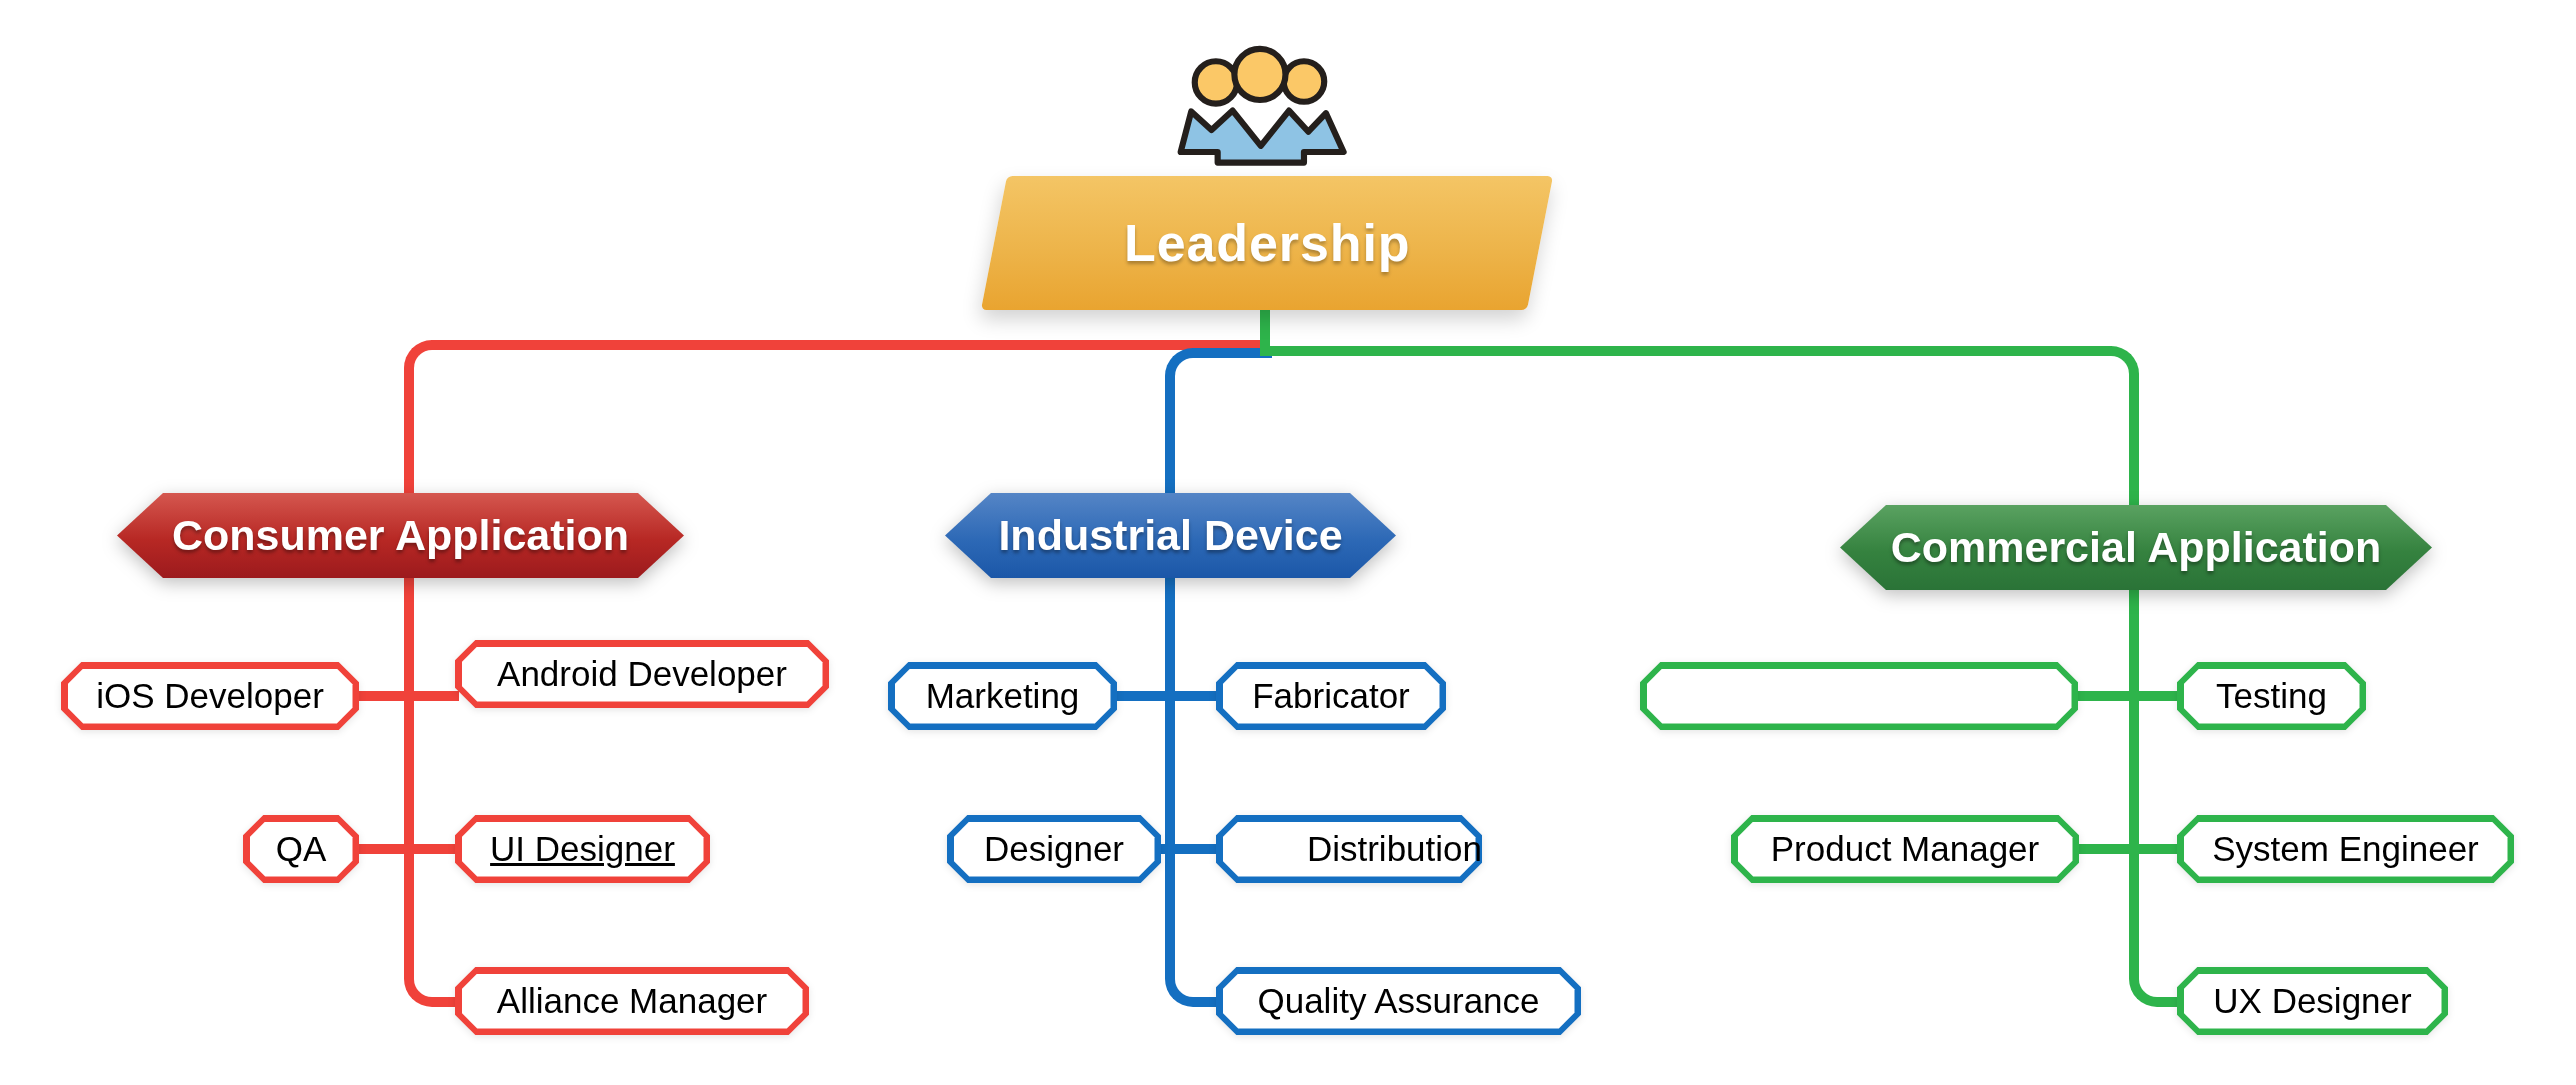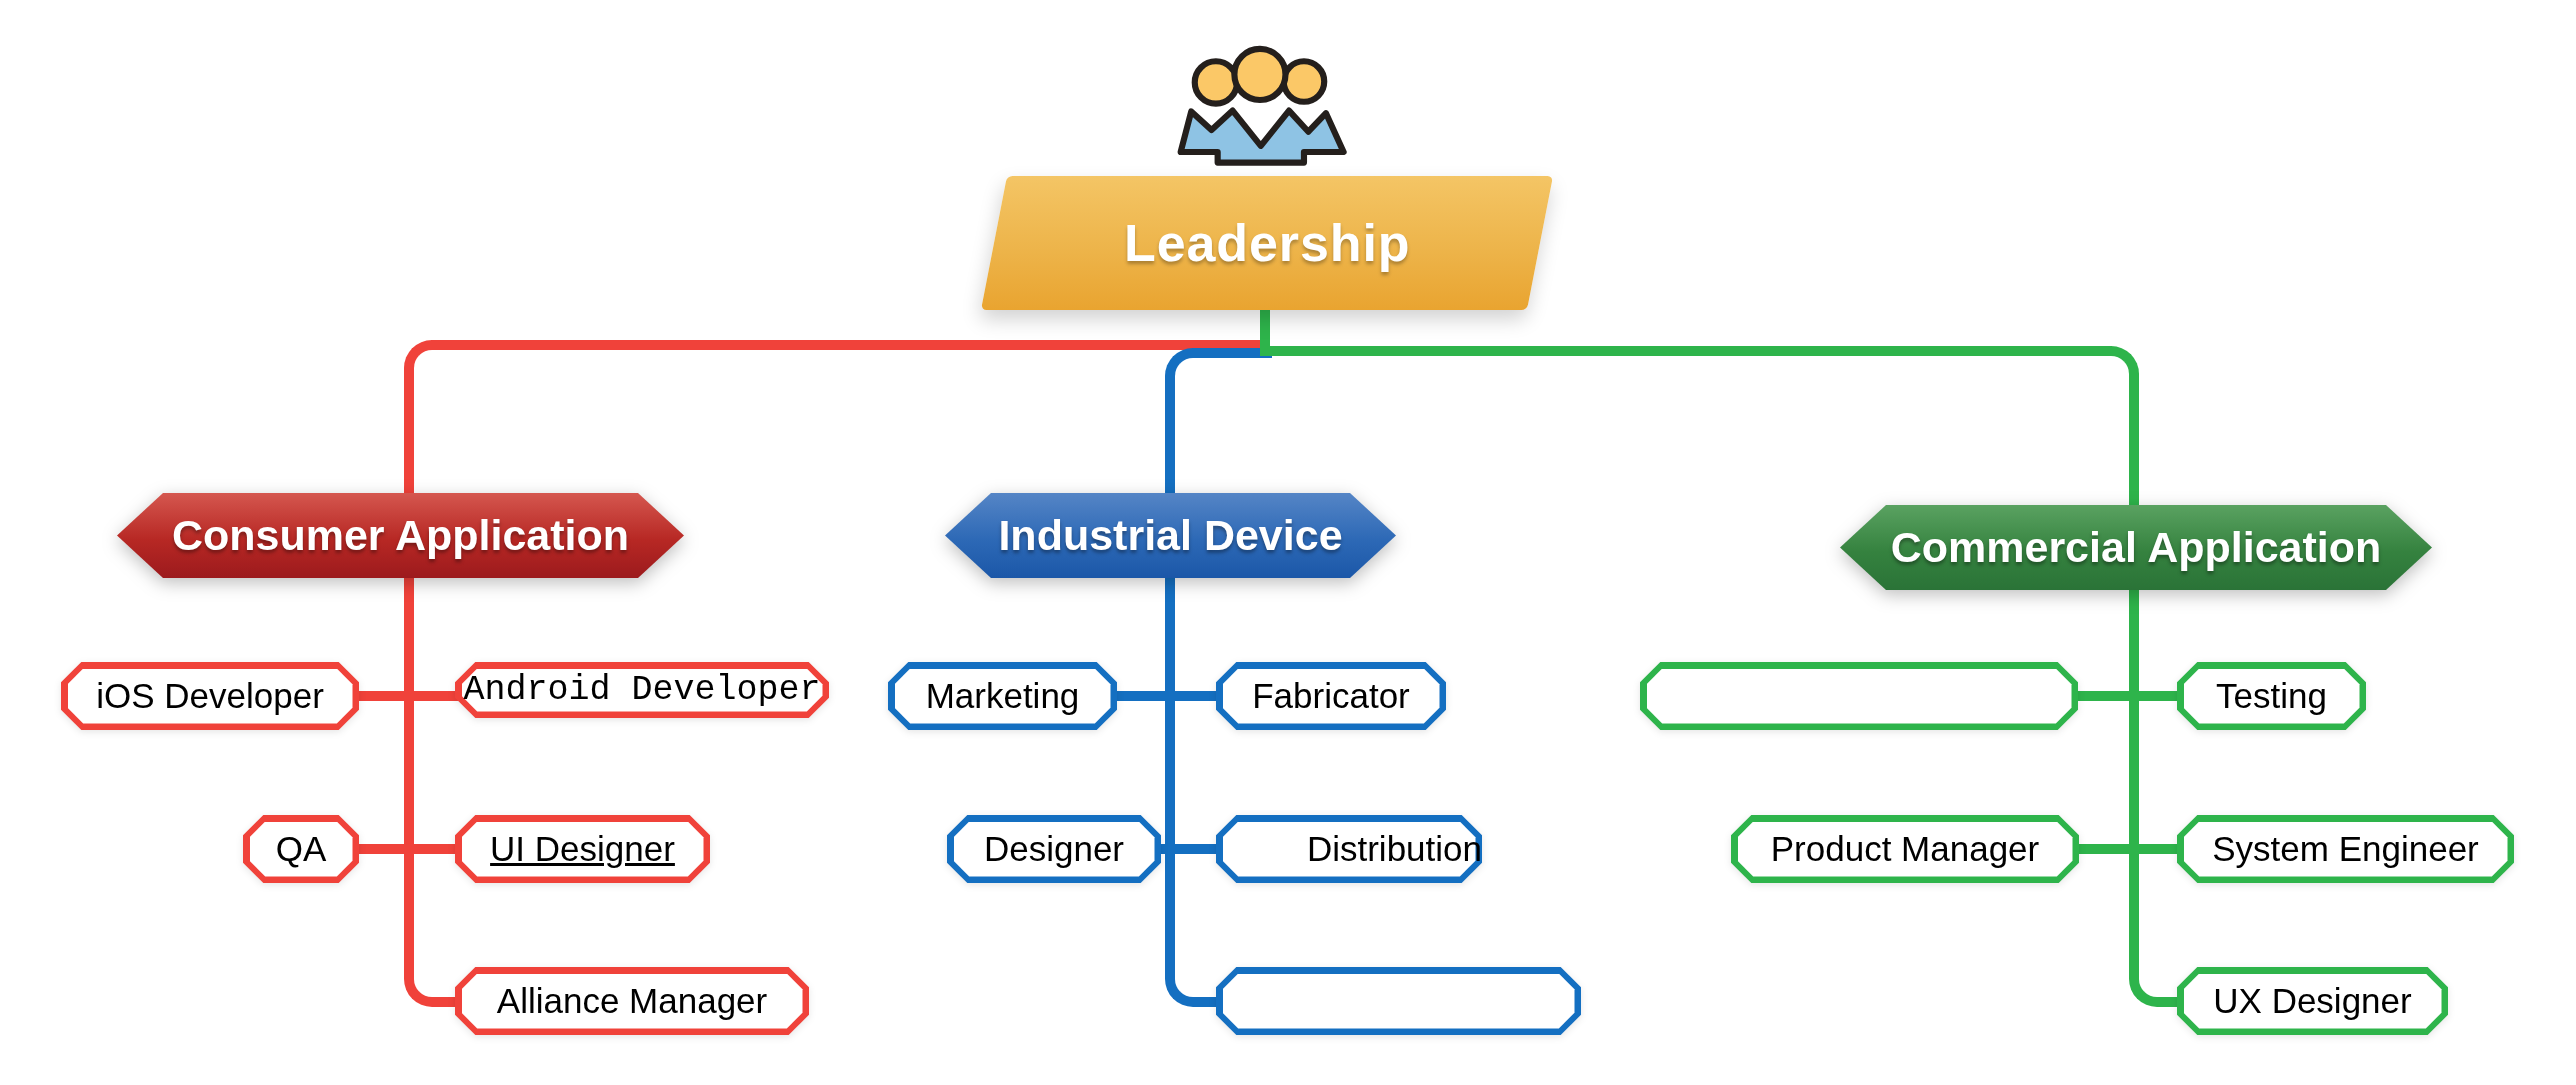--- a/index.html
+++ b/index.html
@@ -74,21 +74,21 @@
       <div class="banner-wrap" style="left: 117px; top: 493px; width: 567px; height: 85px;">
         <div class="banner" style="background: linear-gradient(rgb(213, 87, 79) 0%, rgb(183, 40, 36) 55%, rgb(156, 26, 29) 100%);">
           <span>Consumer Application</span>
         </div>
       </div>
       <div class="child" style="left: 61px; top: 662px; width: 298px; height: 68px;">
         <div class="b" style="background: rgb(240, 66, 58);"></div>
         <div class="f"></div>
         <span>iOS Developer</span>
       </div>
-      <div class="child" style="left: 455px; top: 662px; width: 374px; height: 56px; font-family: Liberation Mono, monospace;">
+      <div class="child" style="left: 455px; top: 640px; width: 374px; height: 68px;">
         <div class="b" style="background: rgb(240, 66, 58);"></div>
         <div class="f"></div>
         <span>Android Developer</span>
       </div>
       <div class="child" style="left: 243px; top: 815px; width: 116px; height: 68px;">
         <div class="b" style="background: rgb(240, 66, 58);"></div>
         <div class="f"></div>
         <span>QA</span>
       </div>
       <div class="child" style="left: 455px; top: 815px; width: 255px; height: 68px; text-decoration: underline;">
@@ -128,20 +128,21 @@
         <span>Designer</span>
       </div>
       <div class="child" style="left: 1216px; top: 815px; width: 266px; height: 68px; justify-content: flex-end;">
         <div class="b" style="background: rgb(20, 111, 193);"></div>
         <div class="f"></div>
         <span>Distribution</span>
       </div>
       <div class="child" style="left: 1216px; top: 967px; width: 365px; height: 68px;">
         <div class="b" style="background: rgb(20, 111, 193);"></div>
         <div class="f"></div>
+        <span>Quality Assurance</span>
       </div>
       <div class="rail" style="left: 1268px; top: 346px; width: 844px; background: rgb(46, 180, 75);"></div>
       <div class="corner tr" style="left: 2098px; top: 346px; border-color: rgb(46, 180, 75);"></div>
       <div class="trunk" style="left: 2129px; top: 375px; height: 592px; background: rgb(46, 180, 75);"></div>
       <div class="elbow" style="left: 2129px; top: 965px; width: 50px; height: 42px; border-color: rgb(46, 180, 75);"></div>
       <div class="stub" style="left: 2075px; top: 691px; width: 106px; background: rgb(46, 180, 75);"></div>
       <div class="stub" style="left: 2075px; top: 844px; width: 106px; background: rgb(46, 180, 75);"></div>
       <div class="banner-wrap" style="left: 1840px; top: 493px; width: 592px; height: 85px; margin-top: 12px;">
         <div class="banner" style="background: linear-gradient(rgb(90, 162, 97) 0%, rgb(53, 130, 63) 55%, rgb(42, 115, 55) 100%);">
           <span>Commercial Application</span>

